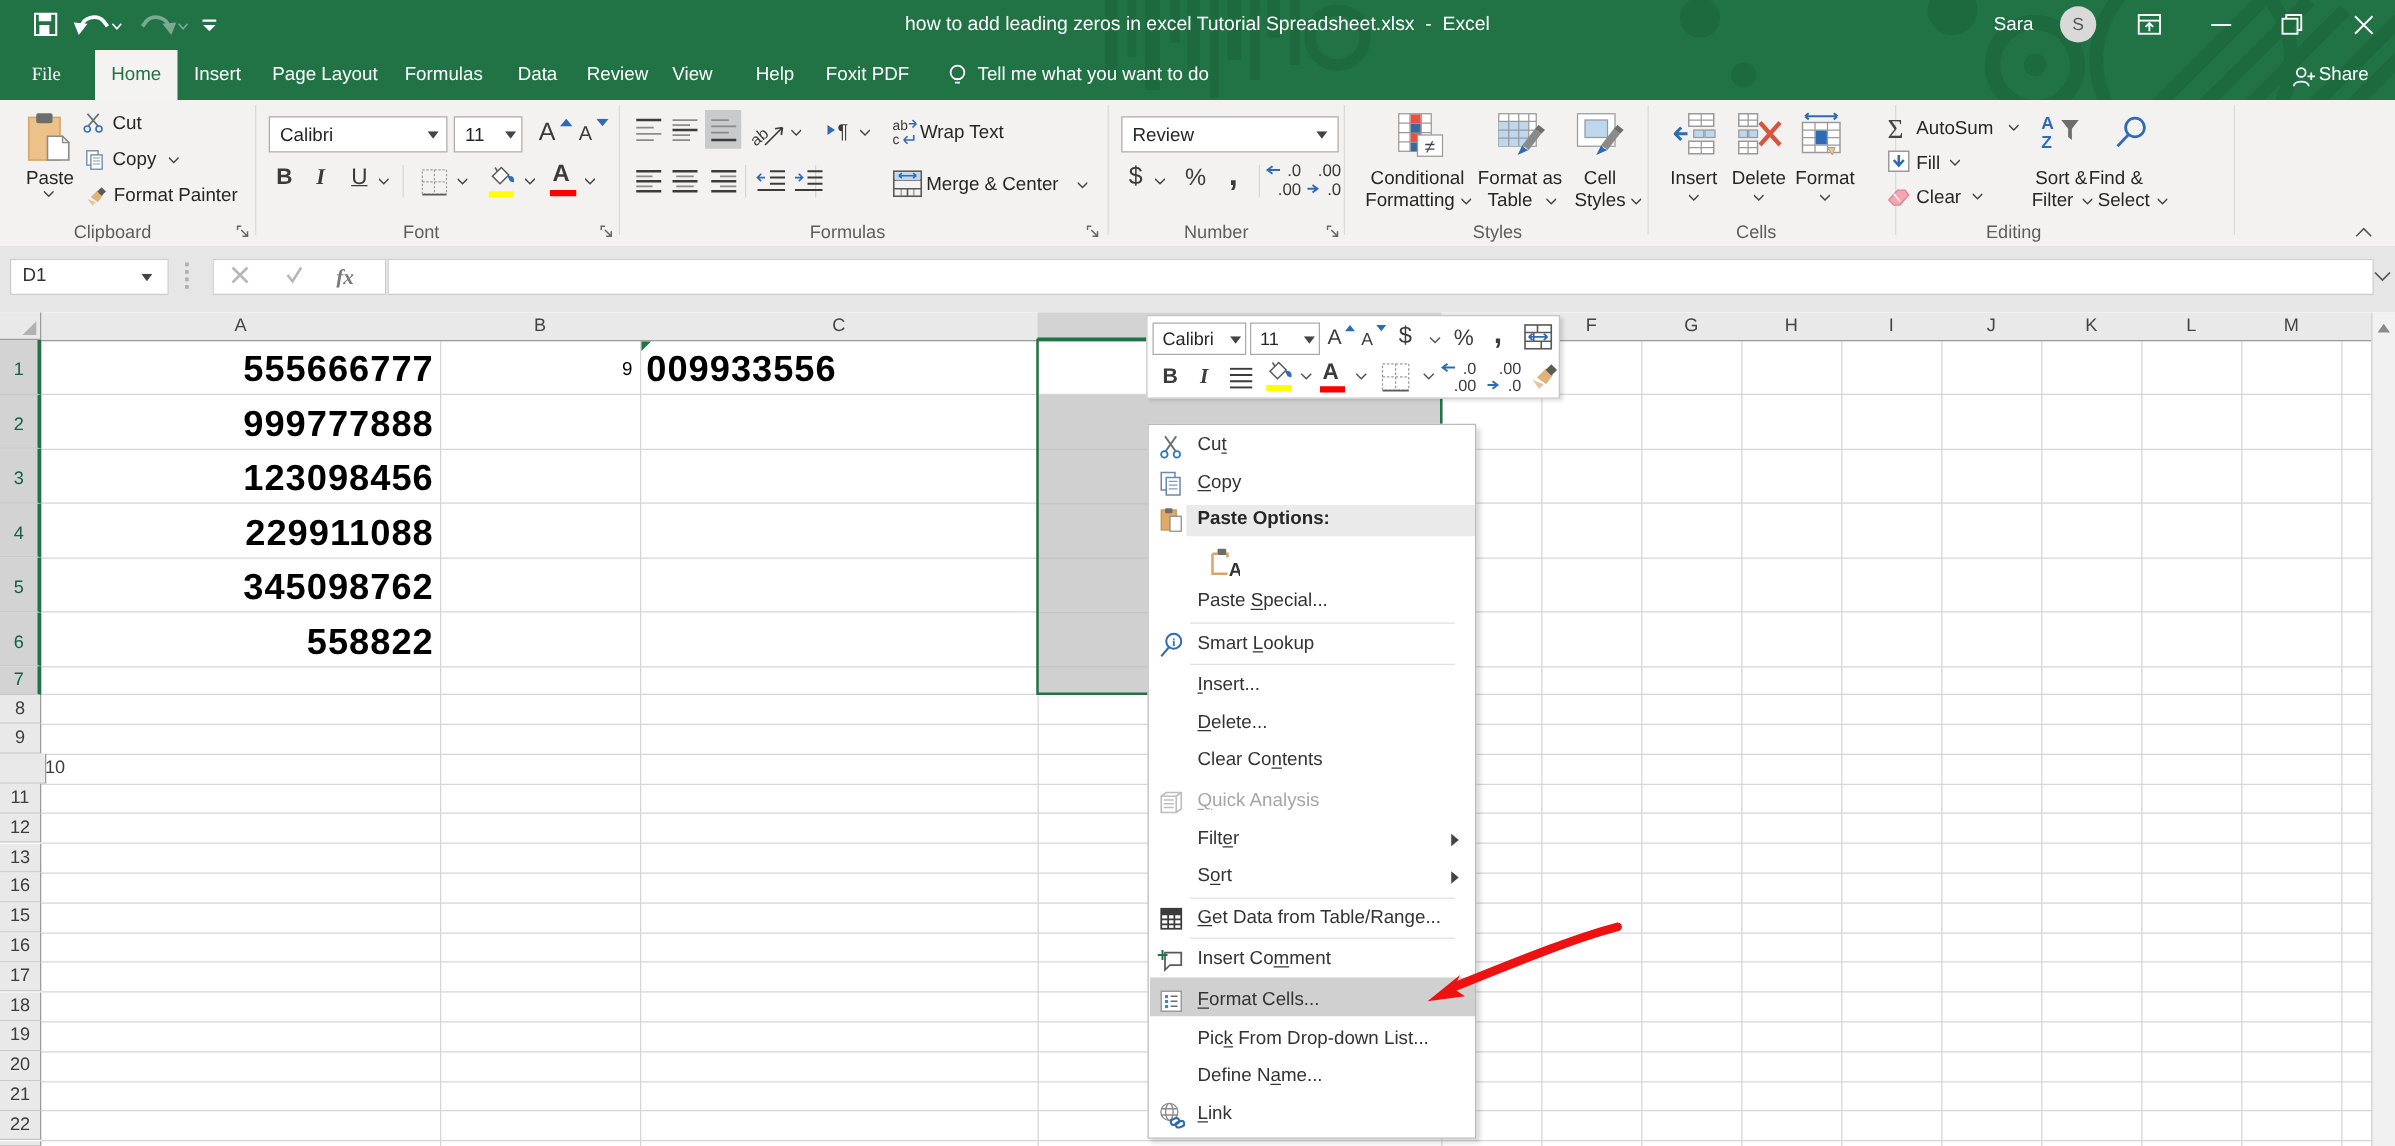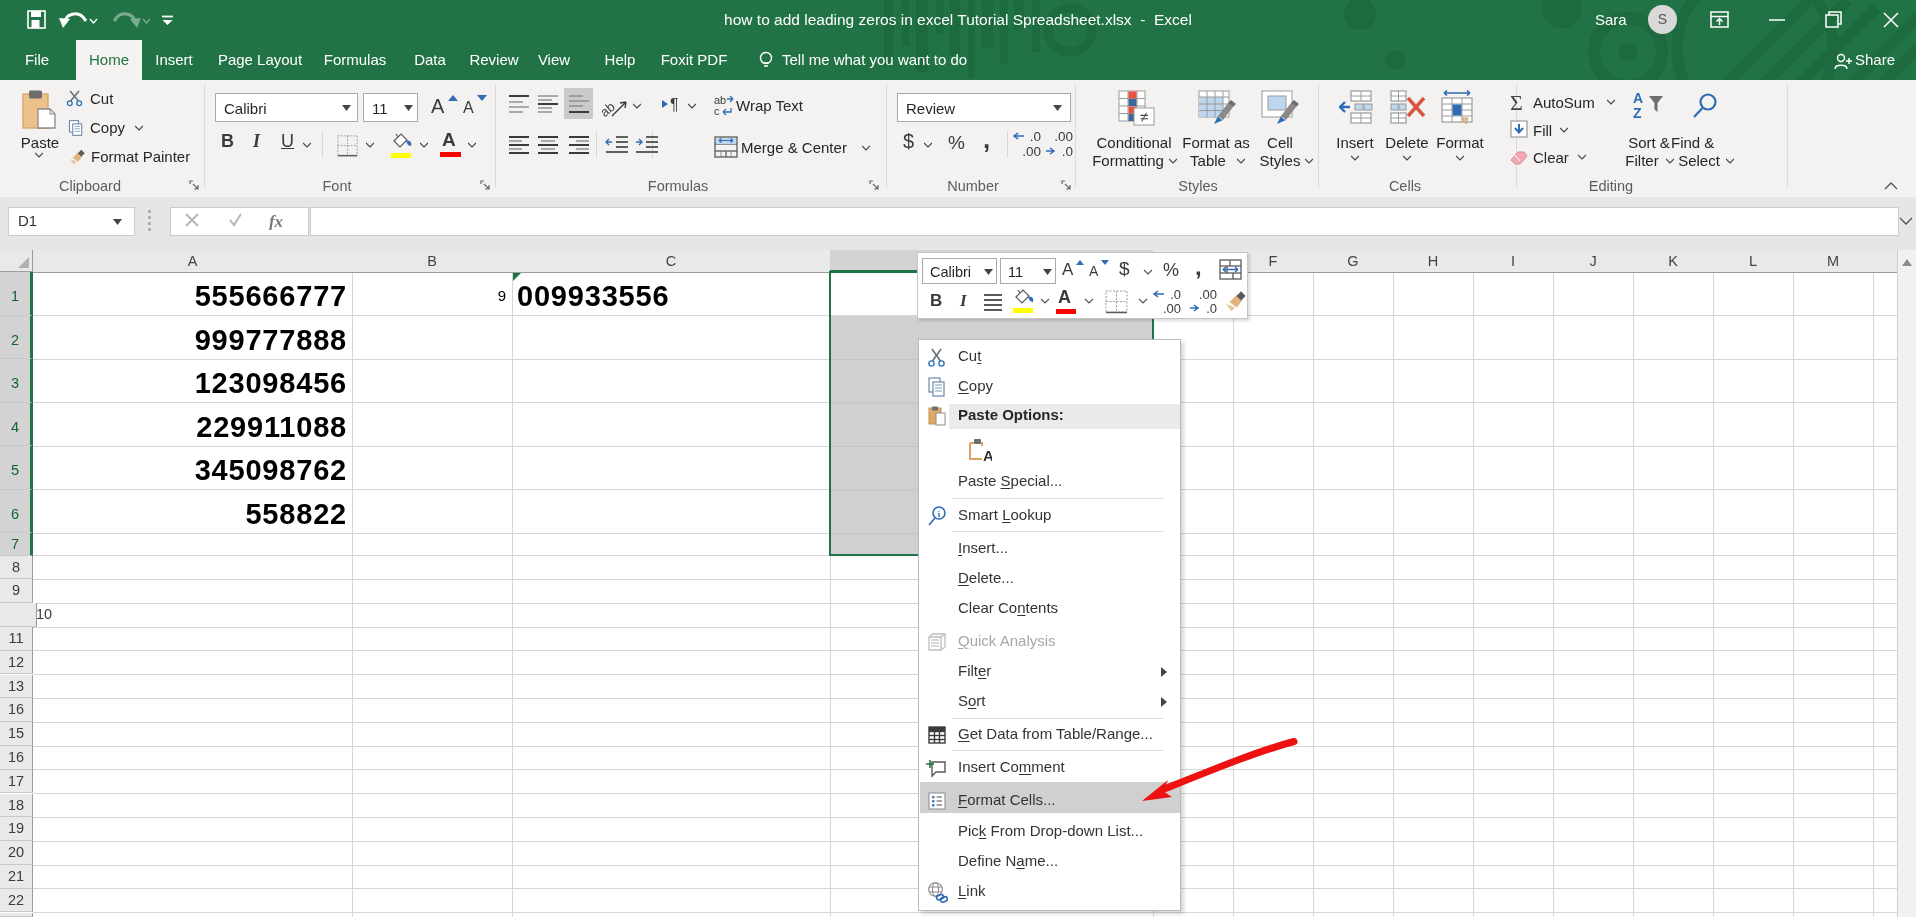--- a/index.html
+++ b/index.html
@@ -105,21 +105,21 @@
     <rect x="11" y="12" width="17" height="15"></rect>
       <line x1="11" y1="16.5" x2="28" y2="16.5"></line>
     <path d="M 19.5 25 v -6 m -3 2.5 l 3 -3 l 3 3"></path>
     <line x1="69" y1="20" x2="85" y2="20"></line>
     <rect x="126" y="15" width="12" height="12"></rect>
     <path d="M 129 15 v -3 h 12 v 12 h -3"></path>
     <path d="M 184 13 l 14 14 m 0 -14 l -14 14"></path>
   </g>
 </svg>
 
-<div class="tab" style="left:15px;width:44px;">File</div>
+<div class="tab" style="left:15px;width:44px;font-family:Liberation Serif, serif;">File</div>
 <div class="tab" id="hometab" style="left:76px;width:66px;">Home</div>
 <div class="tab" style="left:148px;width:52px;">Insert</div>
 <div class="tab" style="left:212px;width:96px;">Page Layout</div>
 <div class="tab" style="left:320px;width:70px;">Formulas</div>
 <div class="tab" style="left:408px;width:44px;">Data</div>
 <div class="tab" style="left:465px;width:58px;">Review</div>
 <div class="tab" style="left:532px;width:44px;">View</div>
 <div class="tab" style="left:600px;width:40px;">Help</div>
 <div class="tab" style="left:656px;width:76px;text-align:center;">Foxit PDF</div>
 <svg class="abs" style="left:755px;top:50px" width="22" height="22" viewBox="0 0 22 22" fill="none" stroke="#fff" stroke-width="1.4">

